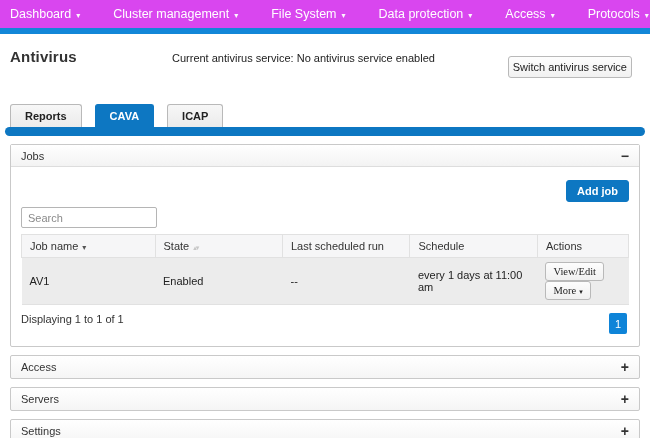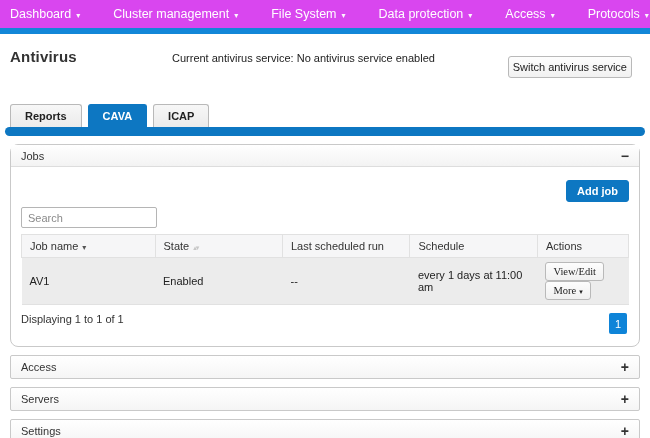--- a/index.html
+++ b/index.html
@@ -19,29 +19,29 @@
   .page-title { position:absolute; left:10px; top:14px; font-size:15px;
     font-weight:700; color:#333; letter-spacing:.2px; }
   .service-line { position:absolute; left:172px; top:18px; font-size:11px; color:#222; }
   .service-label { font-weight:normal; }
   .switch-btn { position:absolute; right:18px; top:22px; font-size:11px; color:#222;
     background:linear-gradient(#fdfdfd,#f1f1f1); border:1px solid #b9b9b9;
     border-radius:3px; padding:4px 4px; cursor:pointer;
     font-family:"Liberation Sans",sans-serif; }
 
   
-  .tabs { display:flex; gap:6px; padding-left:10px; height:23px; }
+  .tabs { display:flex; gap:13px; padding-left:10px; height:23px; }
   .tab { font-size:11px; font-weight:bold; padding:5px 14px; border-radius:3px 3px 0 0;
     cursor:pointer; color:#222; background:linear-gradient(#f7f7f7,#ebebeb);
     border:1px solid #b9b9b9; border-bottom:none; }
   .tab.active { background:#0d77c2; color:#fff; border-color:#0d77c2; }
   .tab-strip { height:9px; background:#0d77c2; margin:0 5px; border-radius:5px; }
 
   
-  .panel { border:1px solid #c9c9c9; border-radius:8px; margin:8px 10px 0; }
+  .panel { border:1px solid #c9c9c9; border-radius:2px; margin:8px 10px 0; }
   .panel-header { height:22px; display:flex; align-items:center; padding:0 10px;
     background:linear-gradient(#ffffff,#f3f3f3); border-bottom:1px solid #ddd;
     font-size:11px; color:#333; }
   .collapse-icon { margin-left:auto; font-size:14px; font-weight:bold; color:#333;
     cursor:pointer; line-height:10px; }
   .panel-body { padding:13px 10px 12px; }
   .addjob-row { display:flex; justify-content:flex-end; }
   .btn-primary { background:#0d77c2; color:#fff; font-size:11px; font-weight:bold;
     border:1px solid #0d77c2; border-radius:3px; padding:4px 10px; cursor:pointer;
     font-family:"Liberation Sans",sans-serif; }

